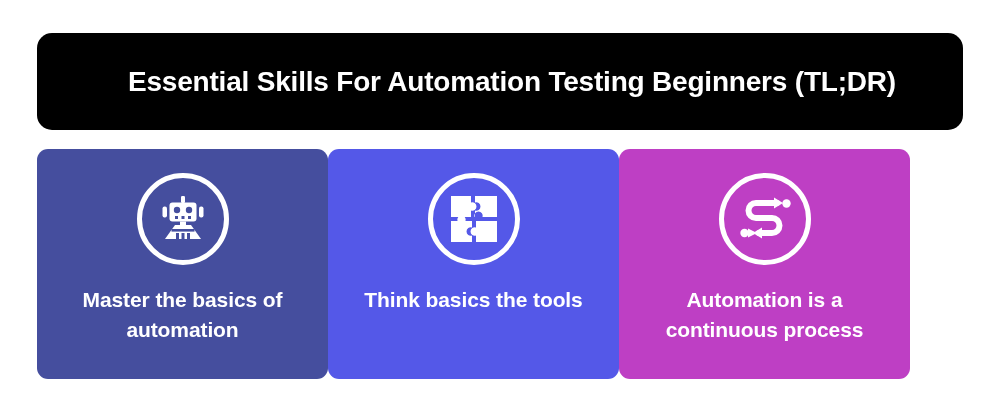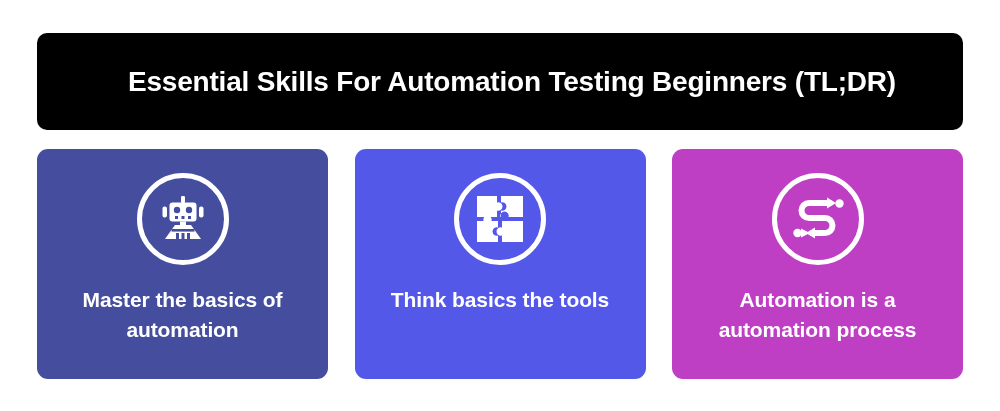--- a/index.html
+++ b/index.html
@@ -21,21 +21,21 @@
   }
 
   
   .title-banner {
     position: absolute;
     left: 37px;
     top: 33px;
     width: 926px;
     height: 97px;
     background: #000000;
-    border-radius: 10px;
+    border-radius: 15px;
     display: flex;
     align-items: center;
     justify-content: center;
     box-sizing: border-box;
     padding-left: 24px;
   }
   .title-text {
     color: #ffffff;
     font-family: "Liberation Sans", sans-serif;
     font-size: 28px;
@@ -47,21 +47,21 @@
   }
 
   
   .cards-row {
     position: absolute;
     left: 37px;
     top: 149px;
     width: 926px;
     height: 256px;
     display: flex;
-    justify-content: space-between;
+    justify-content: flex-start;
     align-items: flex-start;
   }
   .card {
     width: 291px;
     height: 230px;
     border-radius: 11px;
     display: flex;
     flex-direction: column;
     align-items: center;
     box-sizing: border-box;
@@ -171,17 +171,17 @@
 
             <circle cx="47.5" cy="8.5" r="4.2" fill="#ffffff"></circle>
 
             <path d="M23 32.5 L14 38 L23 43.5 Z" fill="#ffffff"></path>
 
             <circle cx="5.5" cy="38" r="4.2" fill="#ffffff"></circle>
             <path d="M9 33.5 L18 38 L9 42.5 Z" fill="#ffffff"></path>
           </svg>
         </span>
       </div>
-      <div class="card-label" style="color: rgb(255, 255, 255);">Automation is a automation process</div>
+      <div class="card-label" style="color: rgb(255, 255, 255);">Automation is a continuous process</div>
     </div>
 
   </div>
 </div>
 
 </body></html>

